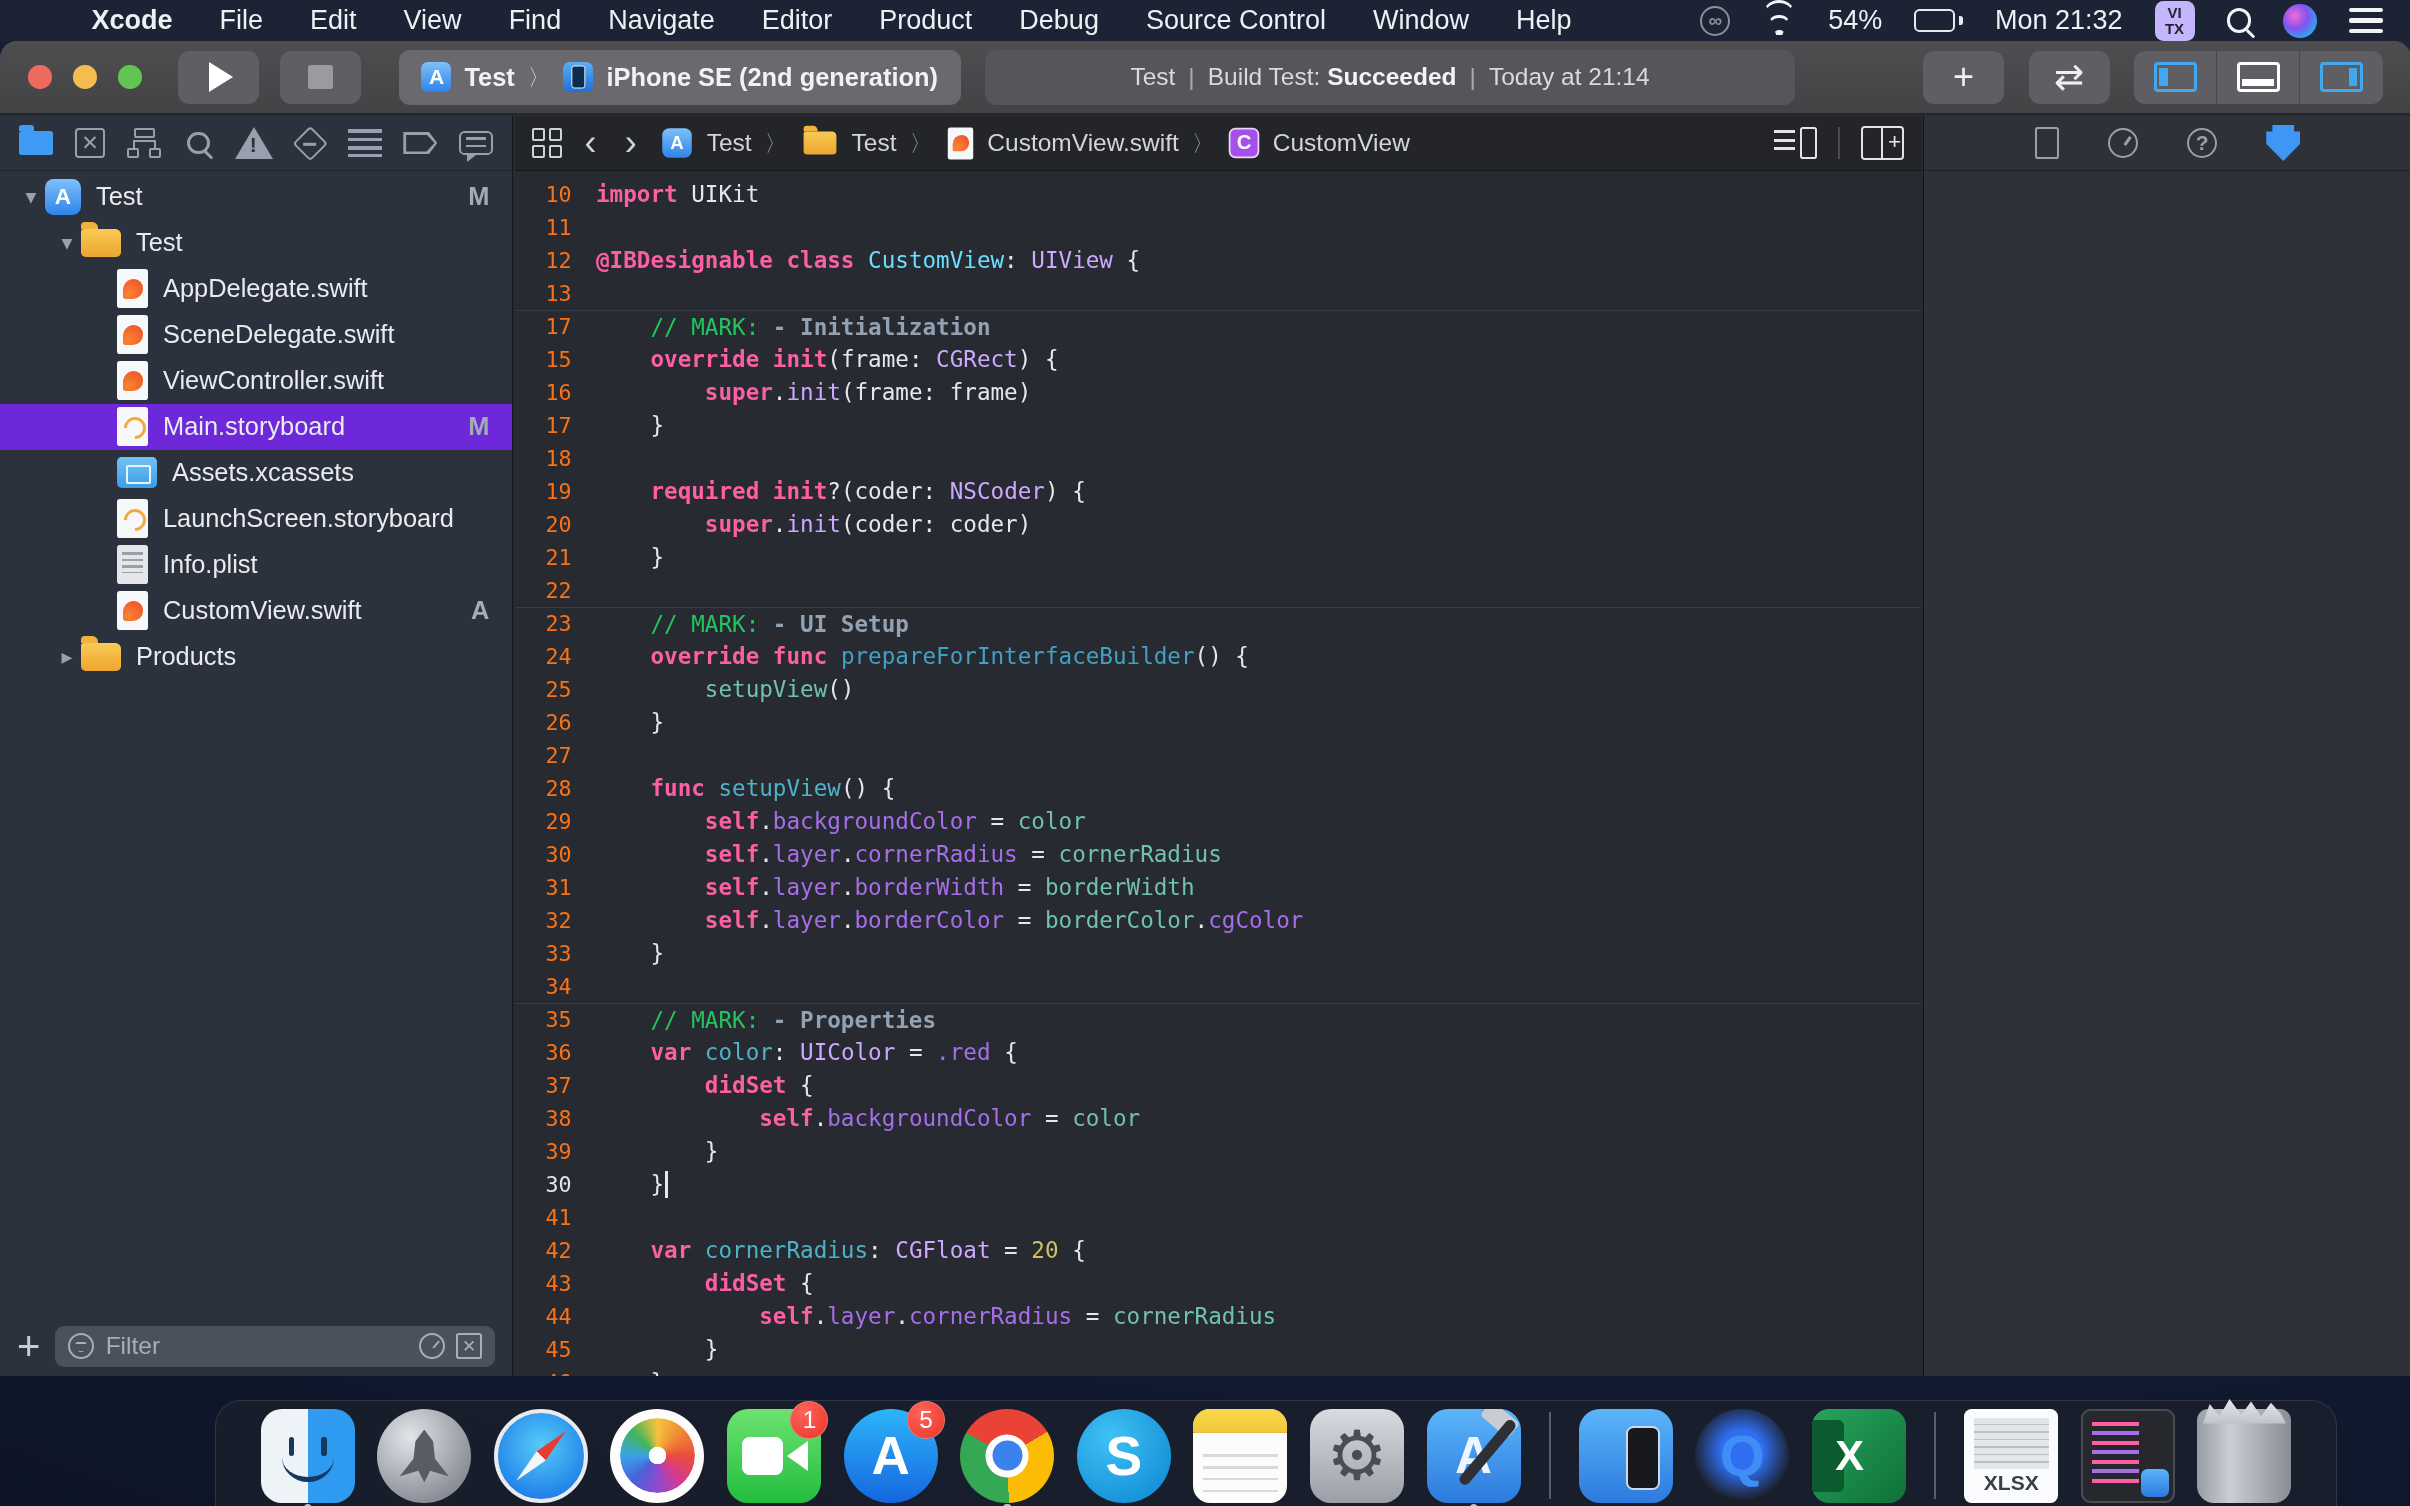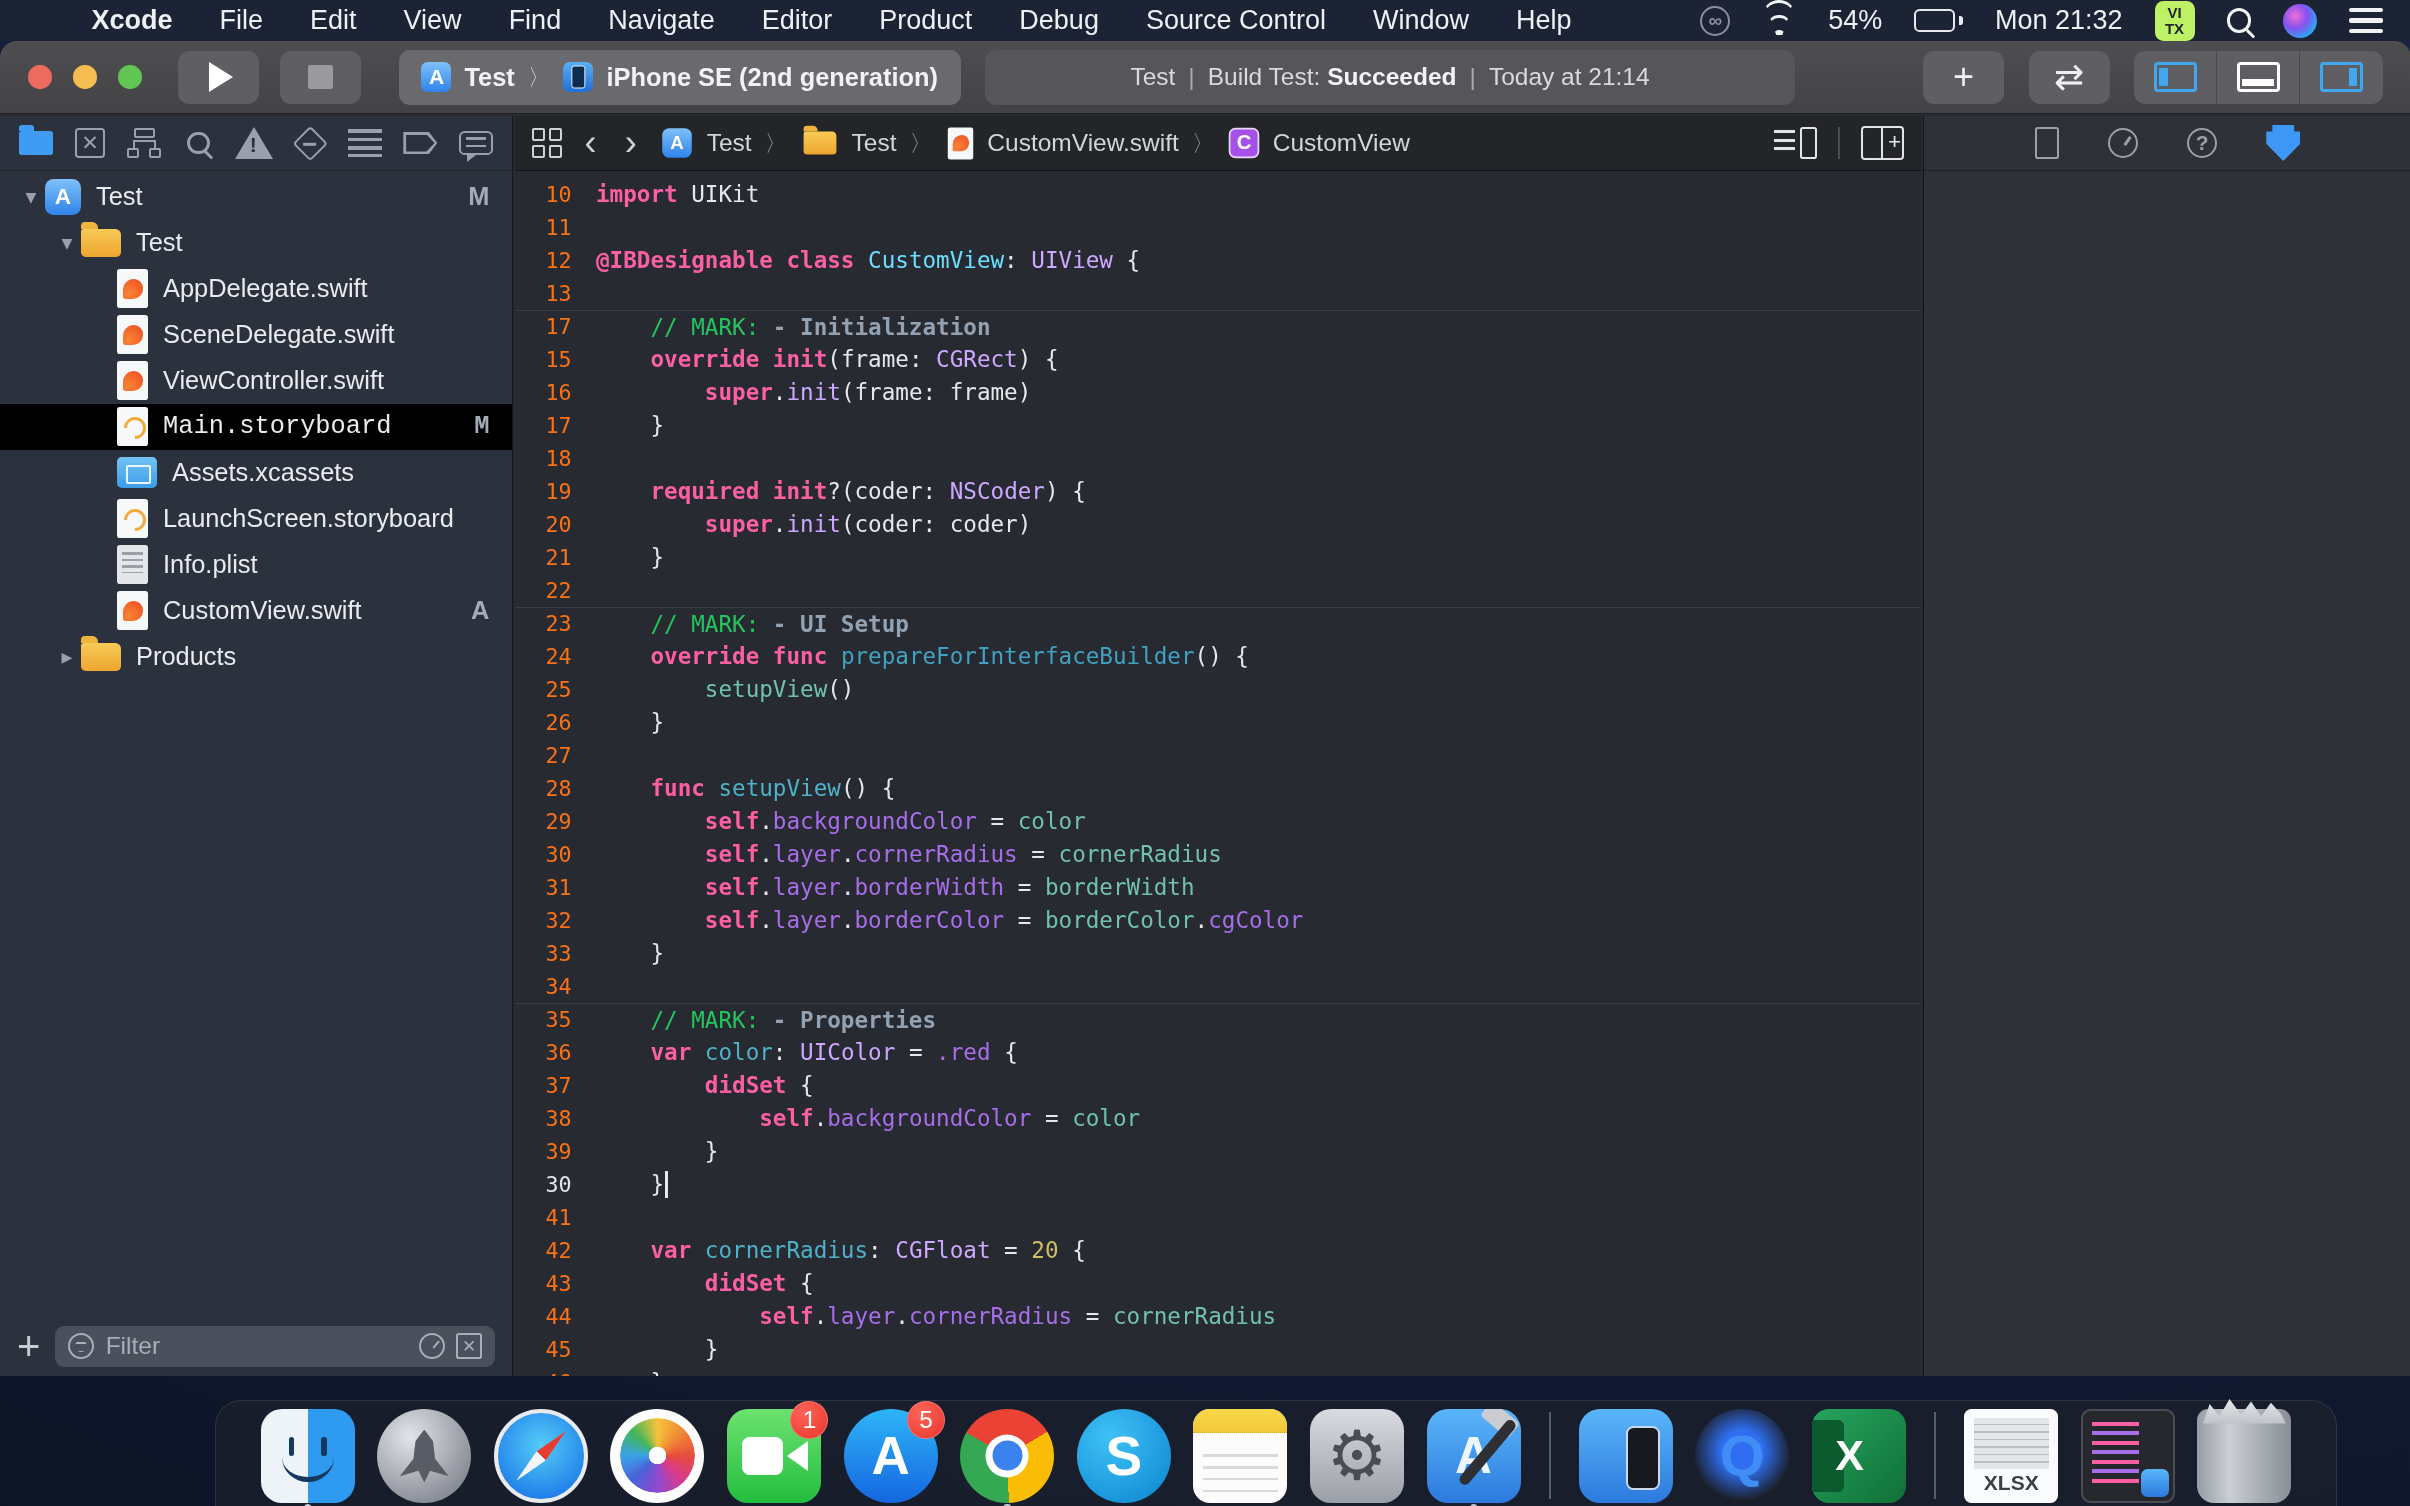--- a/index.html
+++ b/index.html
@@ -20,21 +20,21 @@
   .wifi { width:34px; height:26px; position:relative; }
   .wifi i { position:absolute; left:50%; bottom:0; transform:translateX(-50%);
     border:2.8px solid transparent; border-top:3.8px solid #f2f3f5; border-radius:50%; }
   .wifi i:nth-child(1){ width:34px; height:34px; }
   .wifi i:nth-child(2){ width:22.6px; height:22.6px; bottom:-3.8px;}
   .wifi i:nth-child(3){ width:9.4px; height:9.4px; bottom:-5.6px; border-top-width:5.6px;}
   .battery { display:flex; align-items:center; gap:3.8px; }
   .batt-body { width:41px; height:22.6px; border:2.4px solid #e8eaee; border-radius:5.6px; padding:2.8px; }
   .batt-fill { width:50%; height:100%; background:#f2f3f5; border-radius:1.9px; }
   .batt-nub { width:3.8px; height:9.4px; background:#e8eaee; border-radius:0 2.8px 2.8px 0; }
-  .input-badge { width:40px; height:40px; background:#bef264; border-radius:8.5px; color:#23262c;
+  .input-badge { width:40px; height:40px; background:#c4b5fd; border-radius:8.5px; color:#23262c;
     font-size:15px; font-weight:bold; line-height:1.05; display:flex; flex-direction:column;
     align-items:center; justify-content:center; }
   .spotlight { width:24.5px; height:24.5px; border:3.3px solid #f2f3f5; border-radius:50%; position:relative; }
   .spotlight::after { content:""; position:absolute; width:3.3px; height:11.3px; background:#f2f3f5;
     bottom:-9.4px; right:-3.8px; transform:rotate(-45deg); border-radius:1.9px; }
   .siri { width:34px; height:34px; border-radius:50%;
     background: radial-gradient(circle at 35% 35%, #f06dd4 0%, #8452f0 40%, #2aa8f0 75%, #123a66 100%); }
   .list-icon { width:34px; height:24.5px; display:flex; flex-direction:column; justify-content:space-between; }
   .list-icon i { height:4.2px; background:#f2f3f5; border-radius:1.9px; display:block; }
   .list-icon i::before {}
@@ -120,21 +120,21 @@
   .nt-tag::after { content:""; position:absolute; inset:2.8px; background:#2b313d;
     clip-path:polygon(0 0, 72% 0, 100% 50%, 72% 100%, 0 100%, 0 0); }
   .nt-chat { width:34px; height:24.5px; border:2.8px solid #97a0ac; border-radius:5.6px; position:relative; }
   .nt-chat::before { content:""; position:absolute; left:5.6px; bottom:-8.5px; width:0; height:0;
     border-top:7.5px solid #97a0ac; border-right:9.4px solid transparent; }
   .nt-chat::after { content:""; position:absolute; left:4.7px; top:3.8px; right:4.7px;
     height:10.4px; background:repeating-linear-gradient(#97a0ac 0 2.8px, transparent 2.8px 7.5px); }
 
   .tree { position:absolute; top:56px; left:0; right:0; bottom:60px; padding-top:1.9px; font-size:25.4px; color:#e9ebee; }
   .tree-row { height:46px; display:flex; align-items:center; position:relative; }
-  .tree-row.selected { background:#000000;font-family:Liberation Mono, monospace; }
+  .tree-row.selected { background:#6d28d9; }
   .disclosure { width:28px; color:#97a0ab; font-size:21.7px; text-align:center; flex:none; }
   .tree-label { margin-left:15px; white-space:nowrap; }
   .tree-badge { position:absolute; right:22.6px; color:#a2abb7; font-weight:bold; font-size:25.4px; }
 
   .fi { flex:none; position:relative; }
   .fi-proj { width:36px; height:36px; border-radius:8.5px; background:linear-gradient(#7ec0f8,#2f84ea);
     display:flex; align-items:center; justify-content:center; color:#fff; font-weight:bold; font-size:22.6px; }
   .fi-folder { width:40px; height:28px; background:linear-gradient(#f8ca56,#eda62f); border-radius:2.8px 5.6px 4.7px 4.7px; }
   .fi-folder::before { content:""; position:absolute; top:-6.6px; left:0; width:17px; height:6.6px;
     background:#f0b33c; border-radius:3.8px 5.6px 0 0; }

